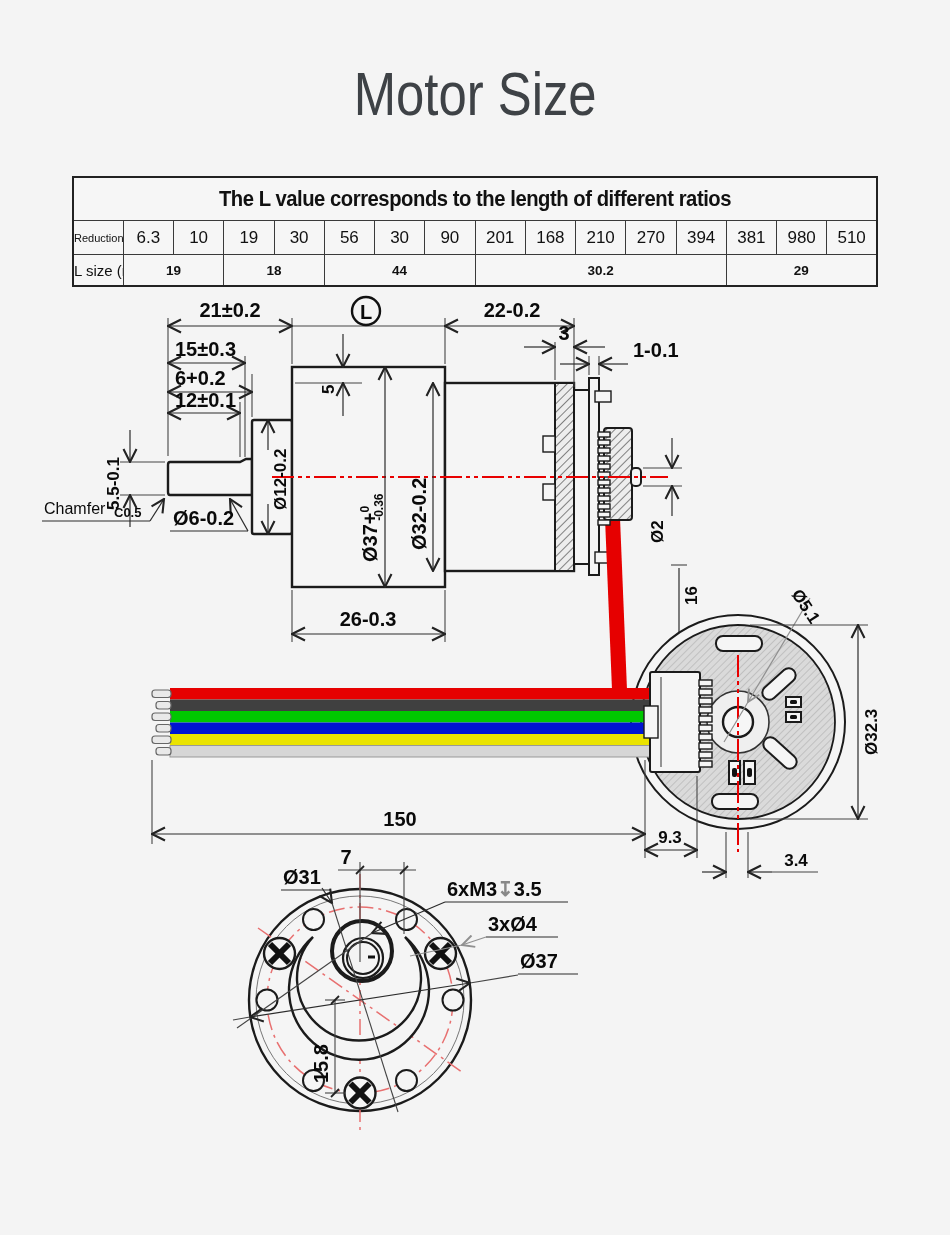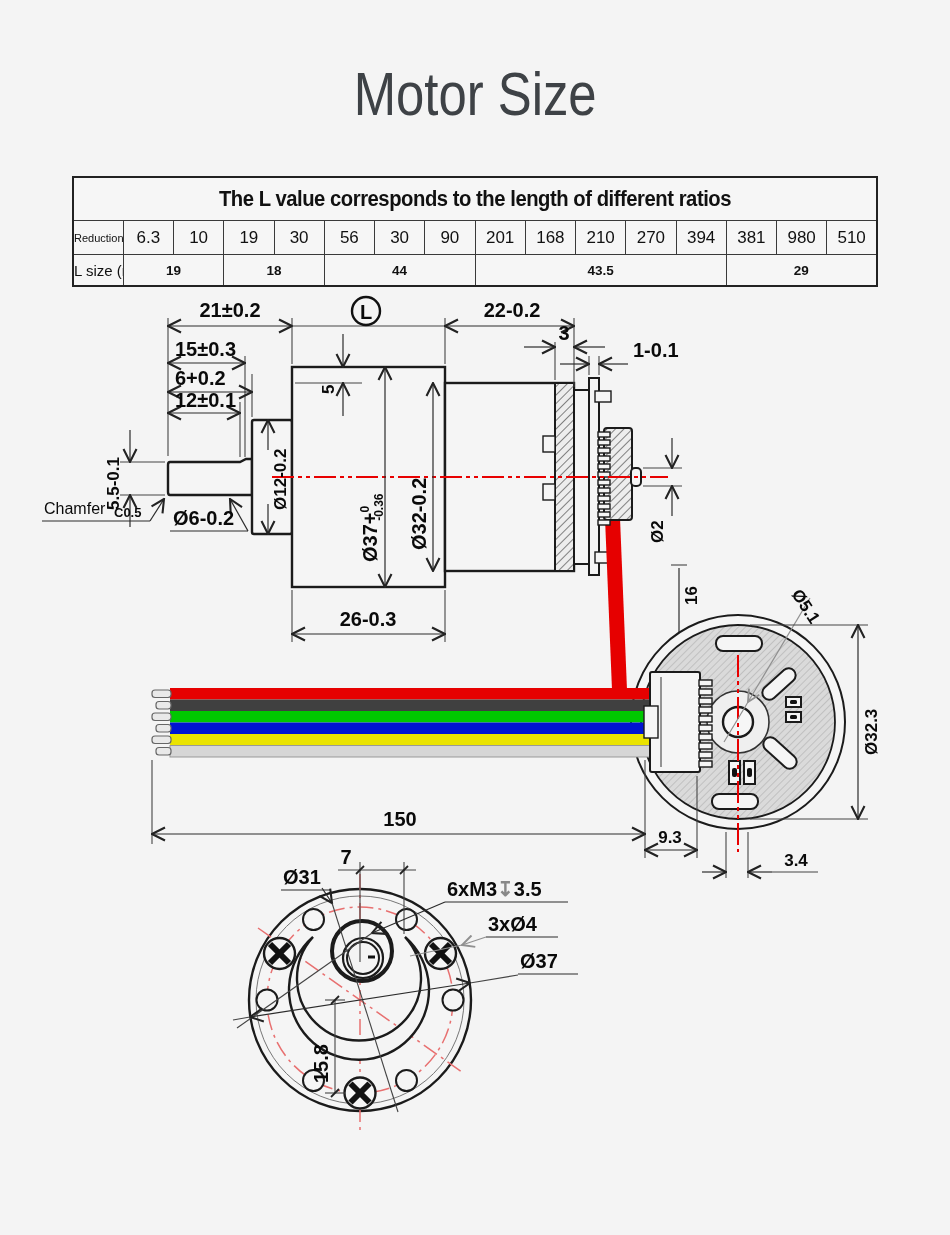--- a/index.html
+++ b/index.html
@@ -62,21 +62,21 @@
     <td class="ratio-cell">394</td>
     <td class="ratio-cell">381</td>
     <td class="ratio-cell">980</td>
     <td class="ratio-cell">510</td>
   </tr>
   <tr>
     <td class="lsize-label">L size (mm)</td>
     <td colspan="2" class="lsize-cell">19</td>
     <td colspan="2" class="lsize-cell">18</td>
     <td colspan="3" class="lsize-cell">44</td>
-    <td colspan="5" class="lsize-cell">43.5</td>
+    <td colspan="5" class="lsize-cell">30.2</td>
     <td colspan="3" class="lsize-cell">29</td>
   </tr>
 </tbody>
   </table>
 
 <svg width="950" height="870" viewBox="0 285 950 870">
   <defs>
     <marker id="arr" viewBox="0 0 12 12" refX="11" refY="6" markerWidth="13" markerHeight="13" orient="auto-start-reverse">
       <path d="M1,1 L11,6 L1,11" fill="none" stroke="#222" stroke-width="1.6"></path>
     </marker>

